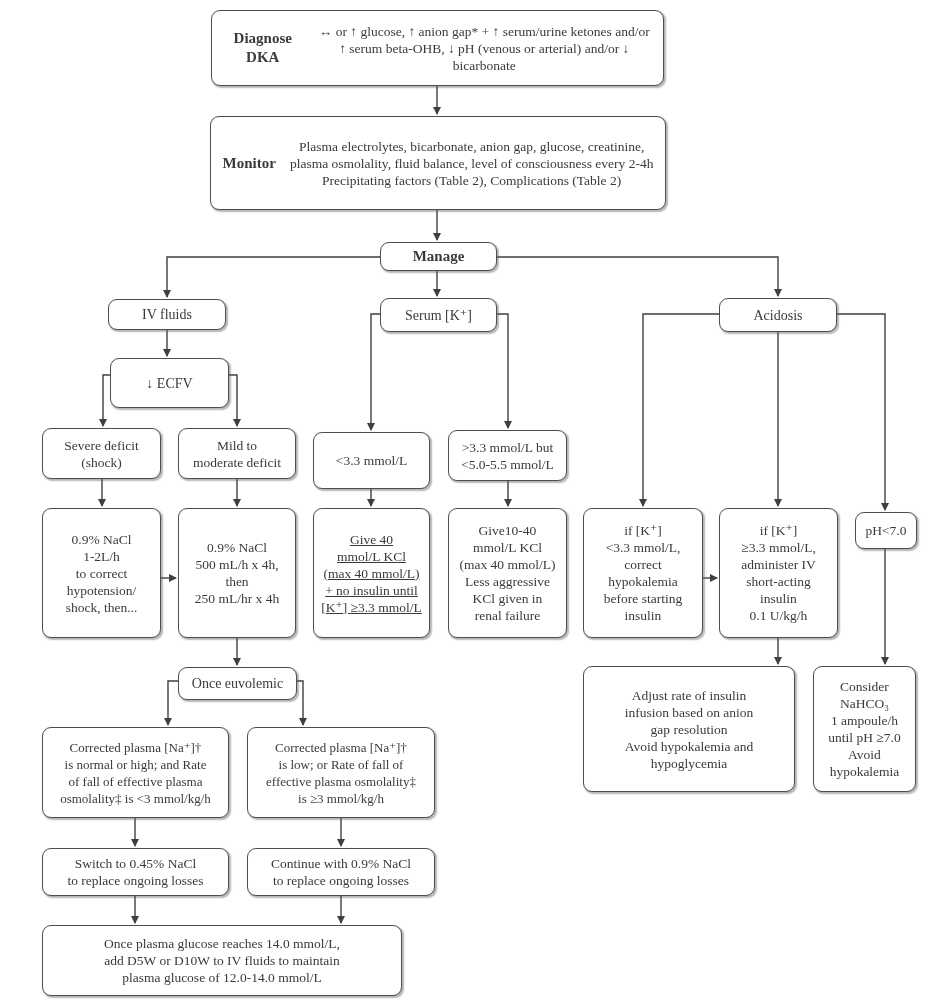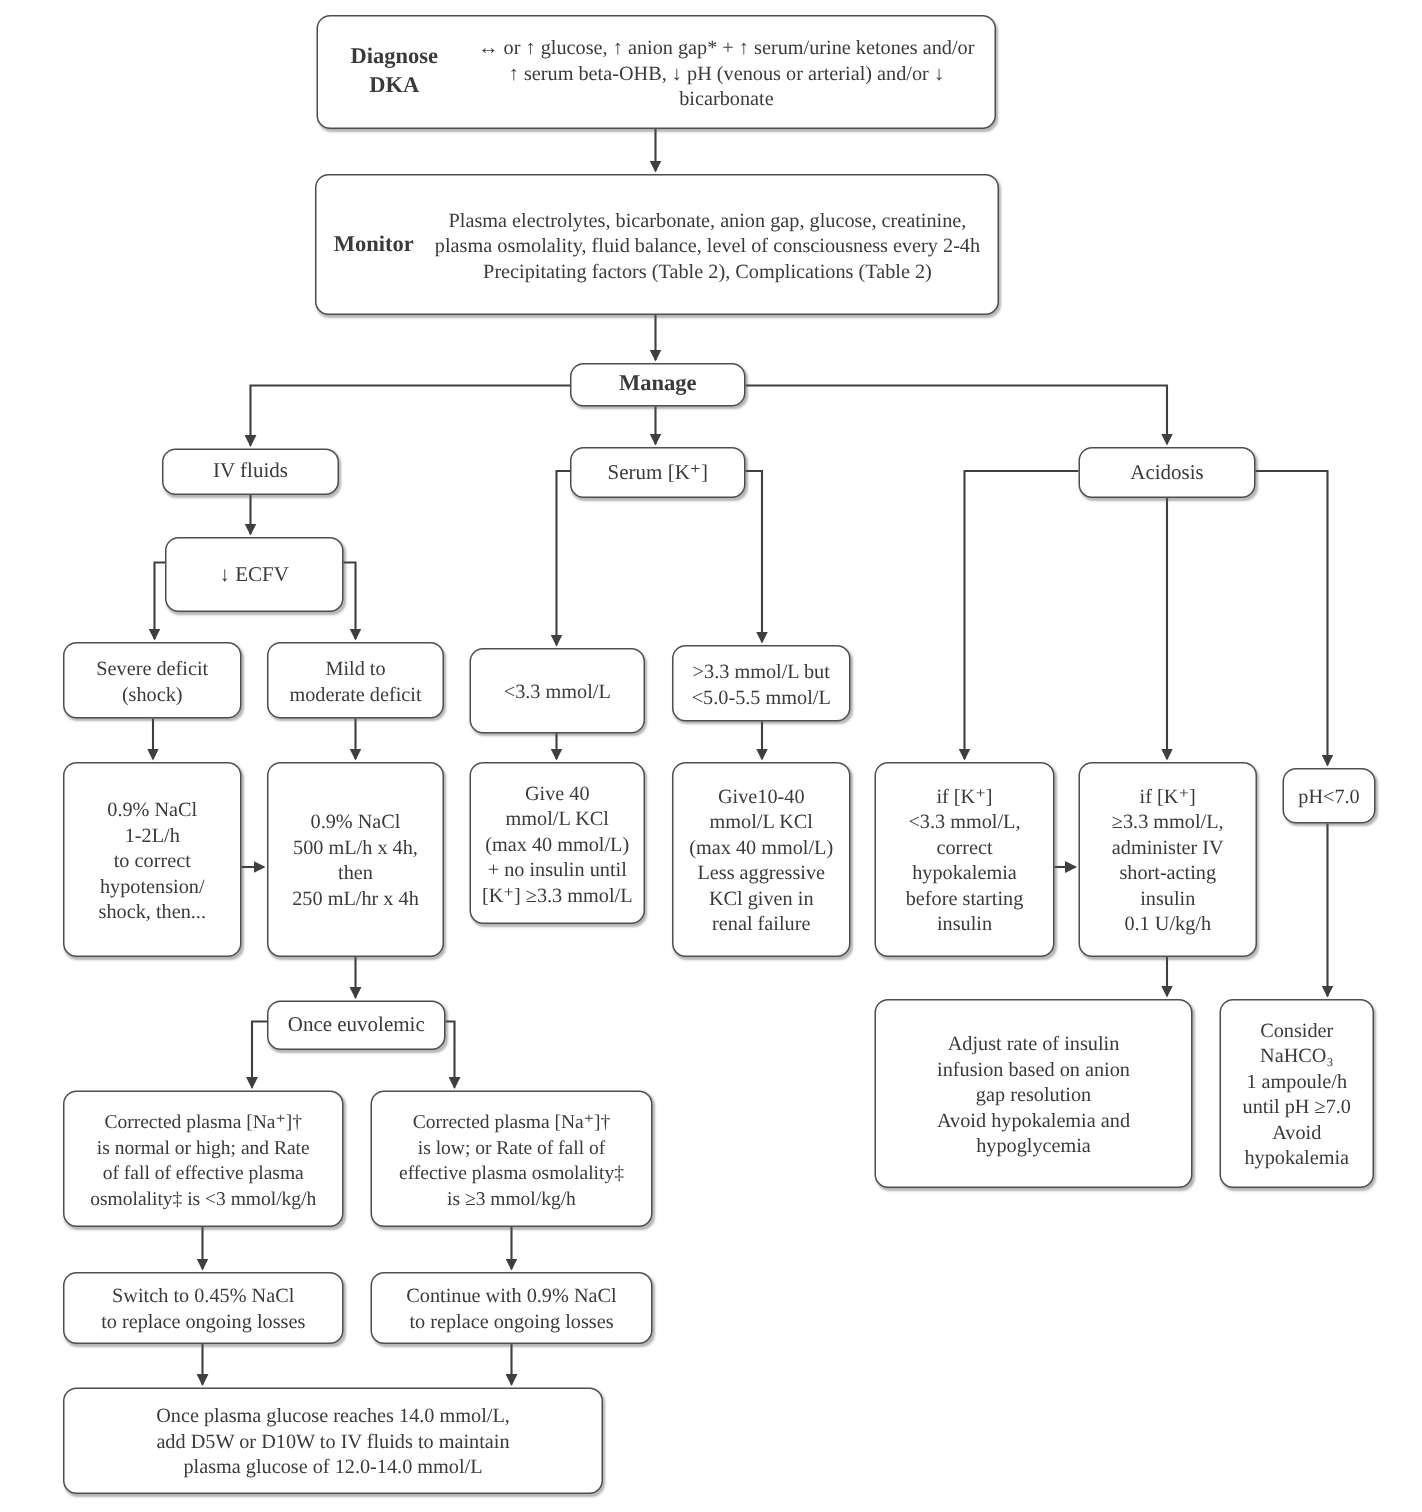--- a/index.html
+++ b/index.html
@@ -33,21 +33,21 @@
   #b-iv{left:108px;top:299px;width:118px;height:31px;}
   #b-serumk{left:380px;top:298px;width:117px;height:34px;}
   #b-acidosis{left:719px;top:298px;width:118px;height:34px;}
   #b-ecfv{left:110px;top:358px;width:119px;height:50px;}
   #b-severe{left:42px;top:428px;width:119px;height:51px;}
   #b-mild{left:178px;top:428px;width:118px;height:51px;}
   #b-klow{left:313px;top:432px;width:117px;height:57px;}
   #b-kmid{left:448px;top:430px;width:119px;height:51px;}
   #b-naclsev{left:42px;top:508px;width:119px;height:130px;}
   #b-naclmild{left:178px;top:508px;width:118px;height:130px;}
-  #b-give40{left:313px;top:508px;width:117px;height:108px;}
+  #b-give40{left:313px;top:508px;width:117px;height:130px;text-decoration:underline;}
   #b-give1040{left:448px;top:508px;width:119px;height:130px;}
   #b-ifklow{left:583px;top:508px;width:120px;height:130px;}
   #b-ifkhigh{left:719px;top:508px;width:119px;height:130px;}
   #b-ph{left:855px;top:512px;width:62px;height:37px;}
   #b-adjust{left:583px;top:666px;width:212px;height:126px;}
   #b-nahco3{left:813px;top:666px;width:103px;height:126px;}
   #b-euvol{left:178px;top:667px;width:119px;height:33px;}
   #b-nanormal{left:42px;top:727px;width:187px;height:91px;}
   #b-nalow{left:247px;top:727px;width:188px;height:91px;}
   #b-switch{left:42px;top:848px;width:187px;height:48px;}

